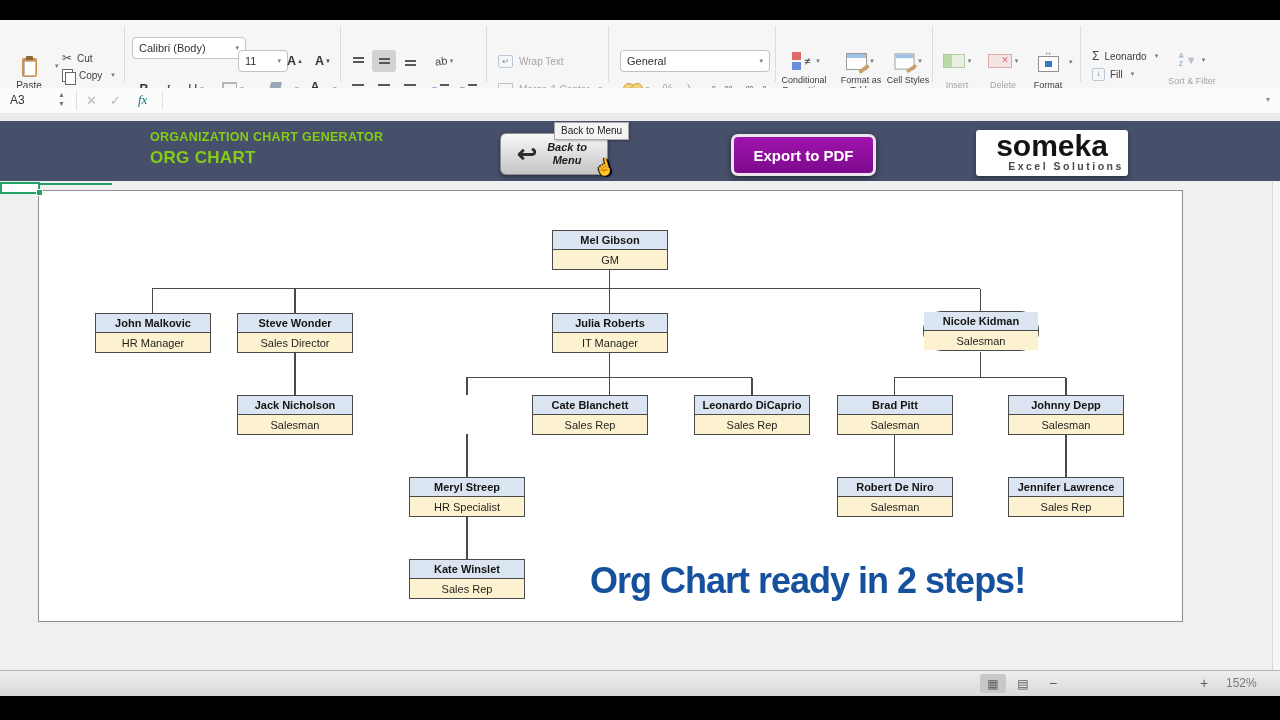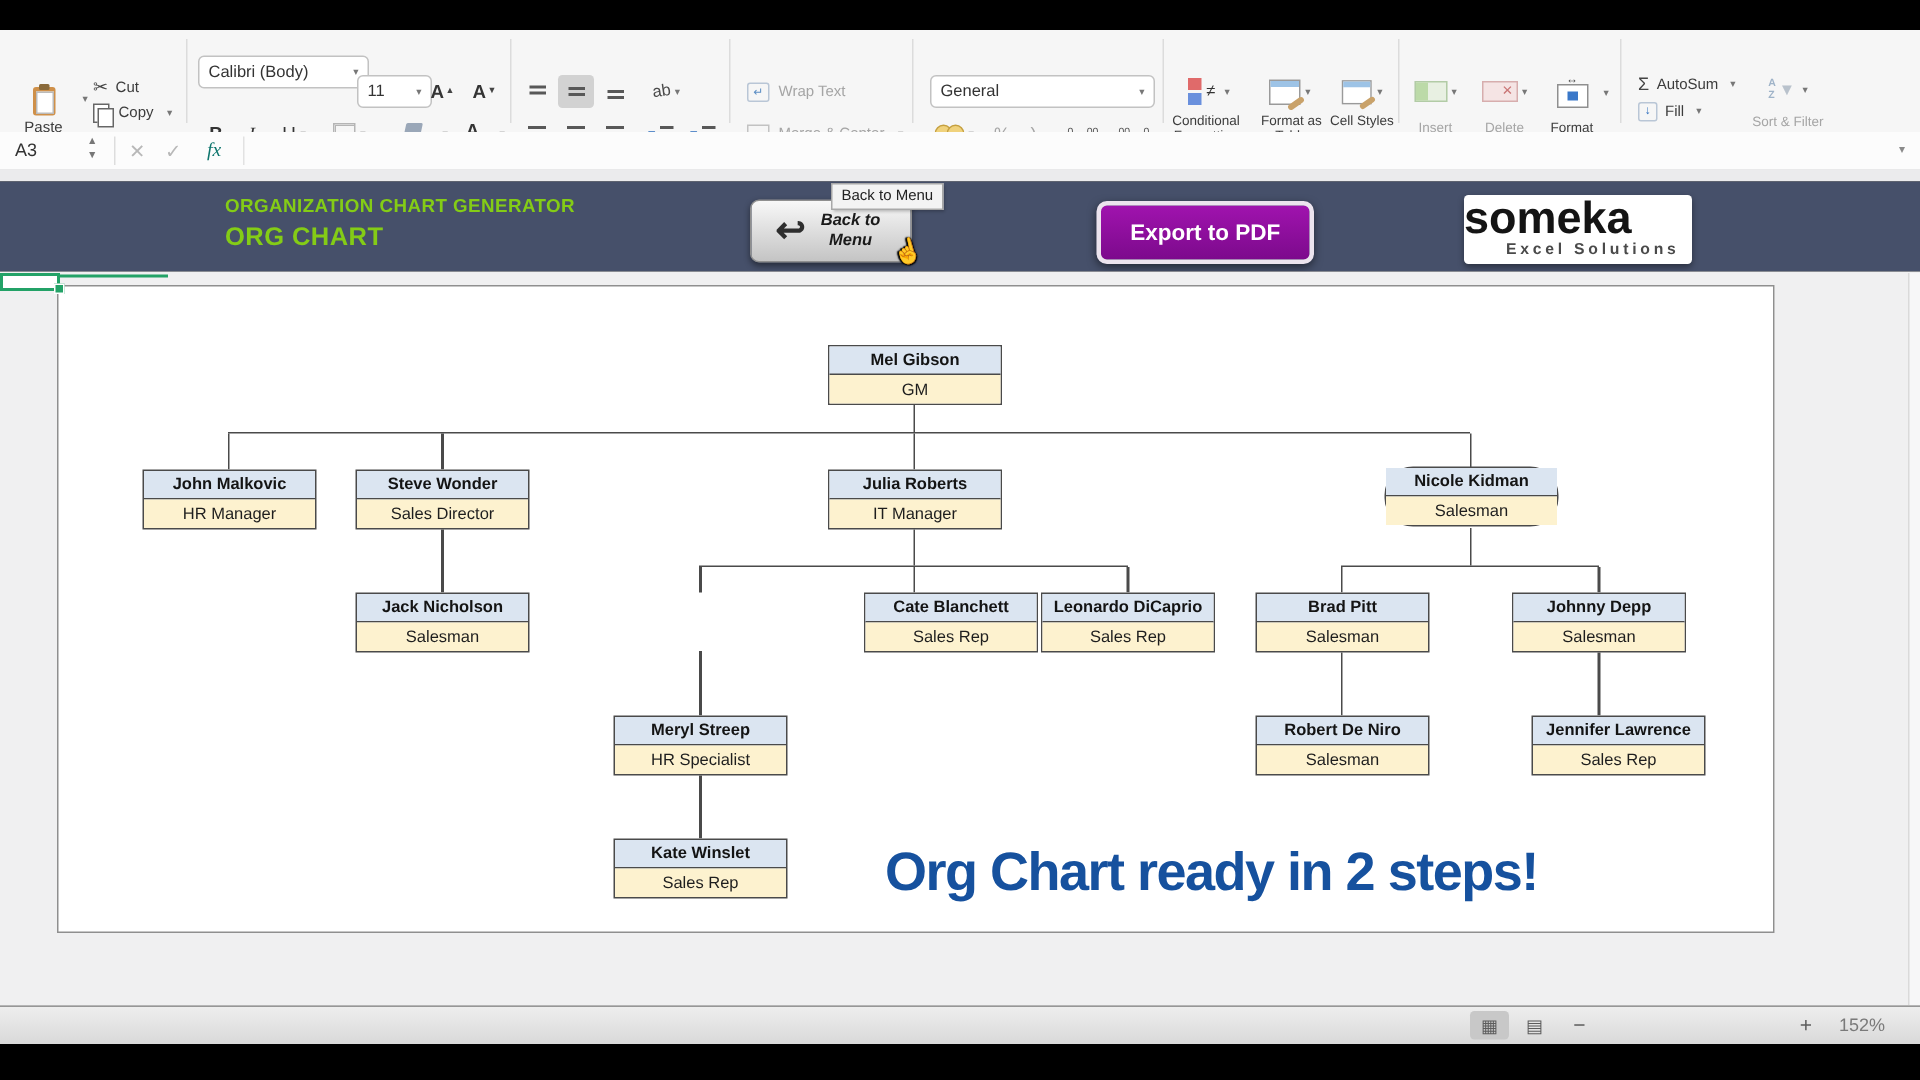--- a/index.html
+++ b/index.html
@@ -61,21 +61,21 @@
   #orgicon .b2{position:absolute;left:26px;top:27px;width:10px;height:7px;border:1.5px solid #fff;border-radius:1px;}
   #backbtn{left:500px;top:133px;width:106px;height:40px;border-radius:6px;border:1px solid #8f8f8f;
            background:linear-gradient(#f8f8f8,#c4c4c4);box-shadow:0 2px 4px rgba(0,0,0,.45);
            display:flex;align-items:center;justify-content:center;gap:6px;}
   #tooltip{left:554px;top:122px;height:16px;background:#f3f3f3;border:1px solid #a8a8a8;
            box-shadow:1px 1px 2px rgba(0,0,0,.25);font-size:10px;color:#222;line-height:15px;padding:0 6px;}
   #exportbtn{left:731px;top:134px;width:139px;height:36px;border-radius:7px;border:3px solid #ece4ee;
              background:linear-gradient(#a013ae,#7c0a8c);box-shadow:0 2px 6px rgba(0,0,0,.5);
              display:flex;align-items:center;justify-content:center;color:#fff;font-weight:bold;font-size:15px;}
   #logo{left:976px;top:130px;width:152px;height:46px;background:#fff;border-radius:3px;
-        box-shadow:0 2px 4px rgba(0,0,0,.4);}
+        box-shadow:0 2px 4px rgba(0,0,0,.4);text-align:center;}
   #logoname{font-size:30px;font-weight:bold;color:#141414;line-height:30px;margin-top:1px;letter-spacing:0;}
   #logotag{font-size:10.5px;font-weight:bold;color:#4a4a4a;letter-spacing:2.5px;line-height:11px;margin-left:28px;}
   
   #sheet{left:0;top:181px;width:1280px;height:489px;background:#f0f0f1;}
   #canvas{left:38px;top:190px;width:1143px;height:430px;background:#fff;border:1px solid #8f8f8f;}
   #selcell{left:0;top:182px;width:36px;height:8px;background:#fff;border:2px solid #23a267;}
   #selline{left:38px;top:183px;width:74px;height:2px;background:#23a267;}
   #selhandle{left:36px;top:189px;width:5px;height:5px;background:#23a267;border:1px solid #fff;}
   #scrollstrip{left:1272px;top:182px;width:8px;height:488px;background:#f7f7f8;border-left:1px solid #dadada;}
   
@@ -244,21 +244,21 @@
     <div class="btn" style="left:1030px;top:28px;width:36px;height:24px;flex-direction:column;">
       <span style="font-size:8px;color:#444;line-height:7px;">↔</span>
       <span class="fmtic"></span>
     </div>
     <span class="abs drp" style="left:1066px;top:38px;">▾</span>
     <div class="abs two" style="left:1026px;top:60px;width:44px;">Format</div>
     <div class="sep" style="left:1080px;"></div>
 
     <div class="btn" style="left:1092px;top:28px;height:16px;gap:5px;">
       <span style="font-size:12px;color:#444;">Σ</span>
-      <span class="rlbl">AutoSum</span>
+      <span class="rlbl">Leonardo</span>
       <span class="drp">▾</span>
     </div>
     <div class="btn" style="left:1092px;top:46px;height:16px;gap:5px;">
       <span style="width:11px;height:11px;border:1px solid #b9c6d6;border-radius:2px;font-size:8px;color:#2f6fbe;text-align:center;line-height:10px;">↓</span>
       <span class="rlbl">Fill</span>
       <span class="drp">▾</span>
     </div>
     <div class="btn" style="left:1092px;top:64px;height:16px;gap:6px;">
       <span class="eraser"></span>
       <span class="rlbl">Clear</span>
@@ -365,21 +365,21 @@
     <div class="ntitle">IT Manager</div>
   </div>
   <div class="node" style="left:923px;top:311px;border-radius:19px;">
     <div class="nname">Nicole Kidman</div>
     <div class="ntitle">Salesman</div>
   </div>
   <div class="node" style="left:237px;top:395px;">
     <div class="nname">Jack Nicholson</div>
     <div class="ntitle">Salesman</div>
   </div>
-  <div class="node" style="left:576px;top:395px;">
+  <div class="node" style="left:532px;top:395px;">
     <div class="nname">Cate Blanchett</div>
     <div class="ntitle">Sales Rep</div>
   </div>
   <div class="node" style="left:694px;top:395px;">
     <div class="nname">Leonardo DiCaprio</div>
     <div class="ntitle">Sales Rep</div>
   </div>
   <div class="node" style="left:837px;top:395px;">
     <div class="nname">Brad Pitt</div>
     <div class="ntitle">Salesman</div>
@@ -389,21 +389,21 @@
     <div class="ntitle">Salesman</div>
   </div>
   <div class="node" style="left:409px;top:477px;">
     <div class="nname">Meryl Streep</div>
     <div class="ntitle">HR Specialist</div>
   </div>
   <div class="node" style="left:837px;top:477px;">
     <div class="nname">Robert De Niro</div>
     <div class="ntitle">Salesman</div>
   </div>
-  <div class="node" style="left:1008px;top:477px;margin-left:13px;">
+  <div class="node" style="left:1008px;top:477px;">
     <div class="nname">Jennifer Lawrence</div>
     <div class="ntitle">Sales Rep</div>
   </div>
   <div class="node" style="left:409px;top:559px;">
     <div class="nname">Kate Winslet</div>
     <div class="ntitle">Sales Rep</div>
   </div>
 
   <div id="caption" class="abs">Org Chart ready in 2 steps!</div>
 

